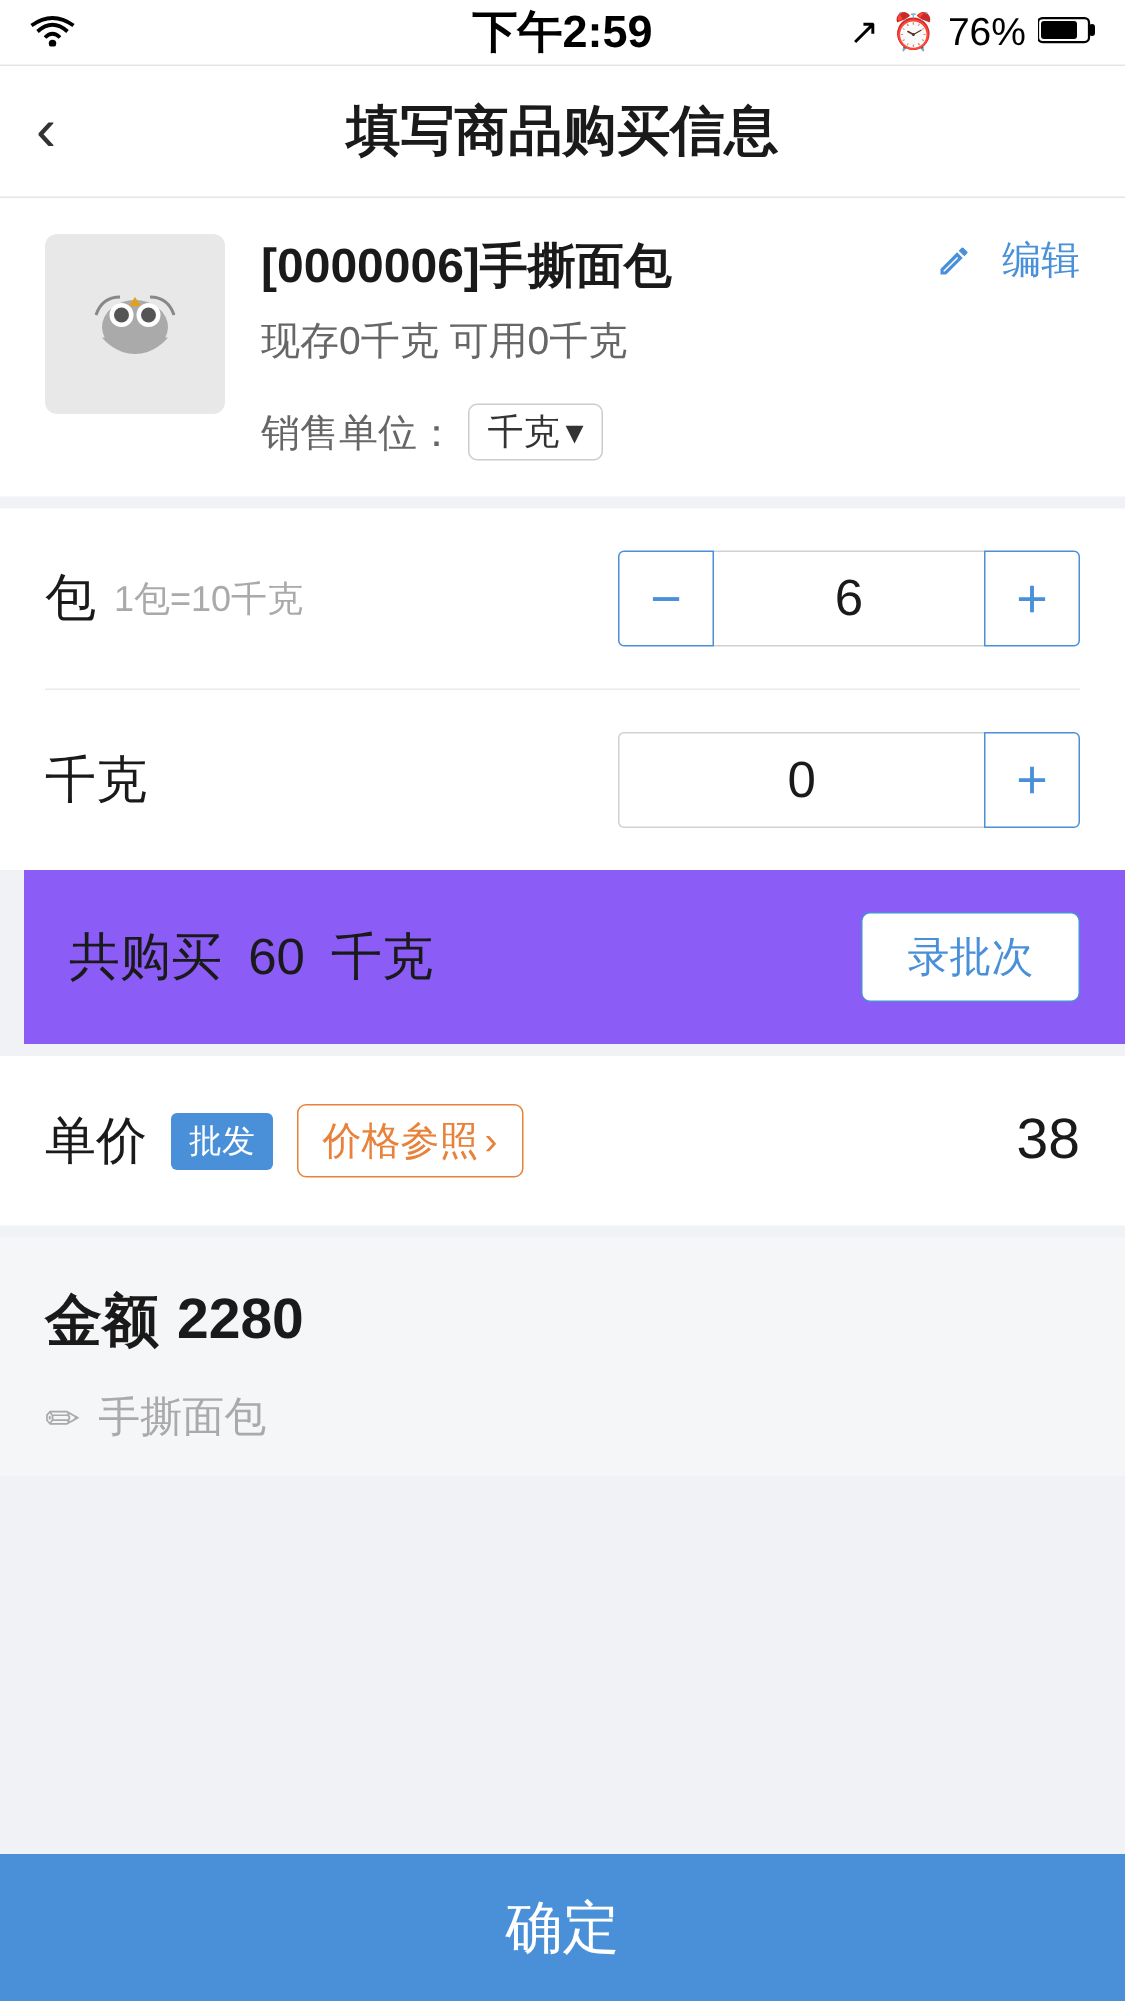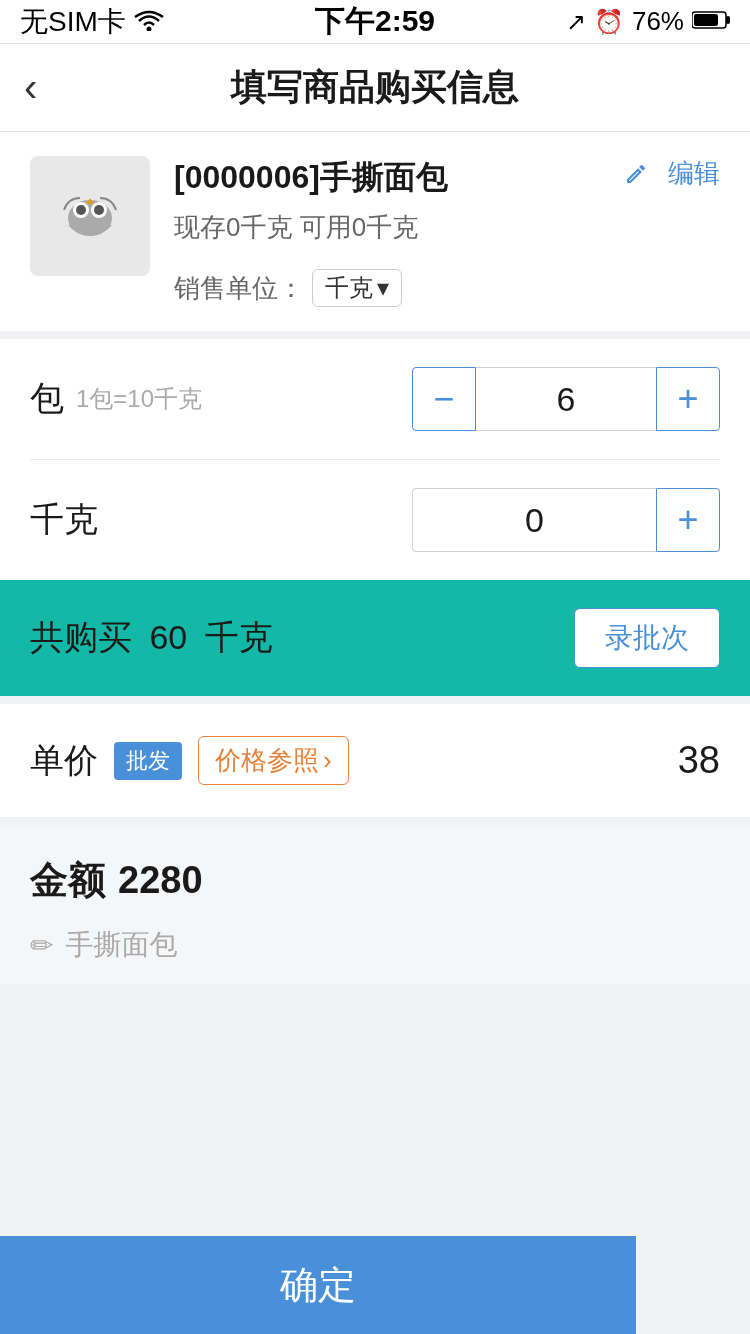--- a/index.html
+++ b/index.html
@@ -203,26 +203,27 @@
       border-right: none;
       text-align: center;
       font-size: 34px;
       color: #1a1a1a;
       outline: none;
       border-radius: 4px 0 0 4px;
     }
 
     
     .total-row {
-      background: #14b8a6;
+      background: #8b5cf6;
       display: flex;
       align-items: center;
       justify-content: space-between;
       padding: 28px 30px;
       border-bottom: 8px solid #f0f2f5;
+      margin-left: 16px;
     }
     .total-text {
       font-size: 34px;
       color: #1a1a1a;
     }
     .batch-btn {
       border: 1px solid #4a90d9;
       border-radius: 6px;
       padding: 10px 30px;
       font-size: 28px;
@@ -313,40 +314,39 @@
       background: #f0f2f5;
       flex: 1;
       min-height: 300px;
     }
 
     
     .bottom-btn {
       position: fixed;
       bottom: 0;
       left: 0;
-      width: 636px;
+      width: 750px;
       height: 98px;
       background: #4a90d9;
       display: flex;
       align-items: center;
       justify-content: center;
       cursor: pointer;
     }
     .bottom-btn-text {
       font-size: 38px;
       color: #fff;
       font-weight: 500;
     }
   </style>
 </head>
 <body>
 
 <div class="status-bar">
   <div class="status-left">
-    <span>无SIM卡</span>
     <span>
       <svg width="30" height="22" viewBox="0 0 30 22">
           <path d="M15 20 L15 20" stroke="#000" stroke-width="3" fill="none"></path>
           <path d="M10 16 Q15 11 20 16" stroke="#000" stroke-width="2.5" fill="none"></path>
           <path d="M5 12 Q15 3 25 12" stroke="#000" stroke-width="2.5" fill="none"></path>
           <path d="M1 8 Q15 -2 29 8" stroke="#000" stroke-width="2.5" fill="none"></path>
           <circle cx="15" cy="20" r="2.5" fill="#000"></circle>
         </svg>
     </span>
   </div>

